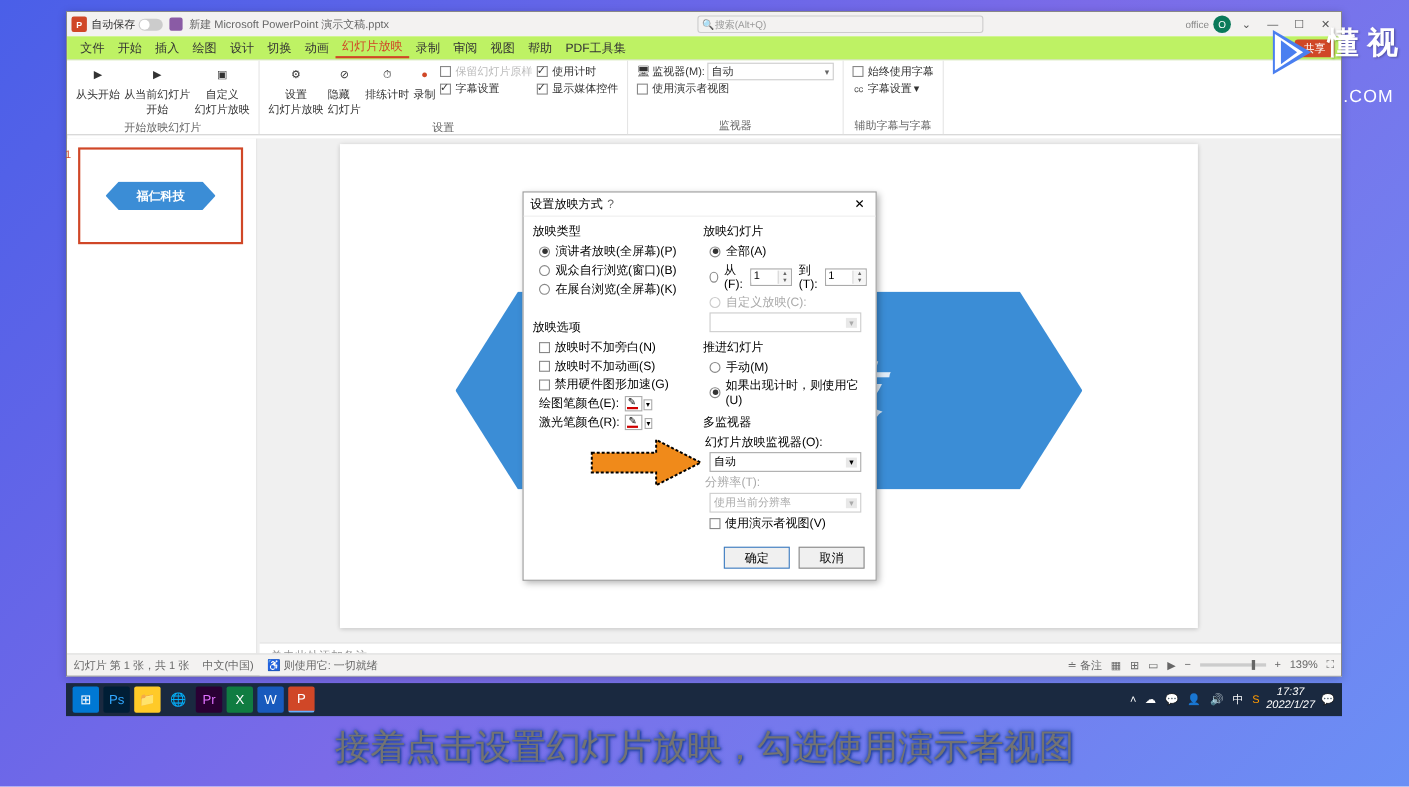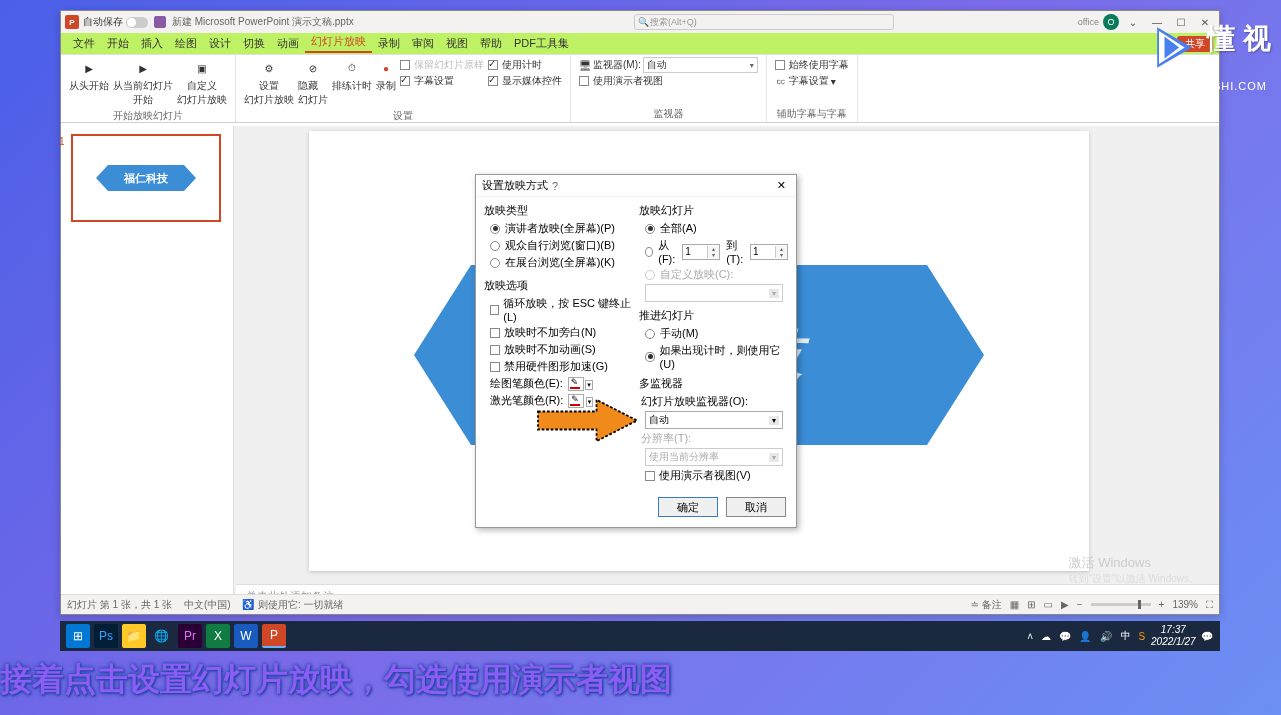--- a/index.html
+++ b/index.html
@@ -75,23 +75,23 @@
 .dbtn { width:60px; height:20px; border:1px solid #888; background:#f0f0f0; font-size:11px; cursor:pointer; }
 .dbtn.primary { border:1px solid #3a7ac0; }
 
 
 .arrow-pointer { position:absolute; left:530px; top:398px; width:115px; height:45px; }
 .arrow-pointer svg { width:100%; height:100%; }
 
 .watermark { position:absolute; right:10px; top:20px; display:flex; align-items:flex-start; gap:4px; z-index:100; pointer-events:none; }
 .watermark .logo { width:55px; height:55px; }
 .watermark .txt { color:#fff; font-size:28px; font-weight:bold; text-shadow:1px 1px 2px rgba(0,0,0,0.3); }
-.watermark .sub { position:absolute; right:4px; top:60px; color:#fff; font-size:11px; letter-spacing:1px; }
-
-.subtitle { position:absolute; bottom:13px; left:0; right:0; text-align:left; color:#8b5cf6; font-size:32px; text-shadow:0 0 3px #2a4ba8, 0 0 5px #2a4ba8, 1px 1px 2px #1a3a98; font-weight:700; z-index:50; }
+.watermark .sub { position:absolute; right:4px; top:60px; color:#fff; font-size:16px; letter-spacing:1px; }
+
+.subtitle { position:absolute; bottom:13px; left:0; right:0; text-align:center; color:#737373; font-size:32px; text-shadow:0 0 3px #2a4ba8, 0 0 5px #2a4ba8, 1px 1px 2px #1a3a98; font-weight:400; z-index:50; }
 
 .taskbar { position:absolute; bottom:64px; left:60px; width:1160px; height:30px; background:#1a2940; display:flex; align-items:center; padding:0 4px; }
 .taskbar .ticon { width:24px; height:24px; margin:0 2px; display:flex; align-items:center; justify-content:center; color:#fff; font-size:12px; border-radius:2px; }
 .taskbar .tray { margin-left:auto; display:flex; align-items:center; gap:4px; color:#fff; font-size:10px; }
 .taskbar .tray .titem { padding:0 2px; }
 .taskbar .clock { text-align:center; line-height:12px; font-size:10px;font-style:italic; }
 
 .vcol { display:flex; flex-direction:column; gap:2px; }
 </style>
 </head>
@@ -242,24 +242,20 @@
     </div>
     <div class="stage">
       <div class="slide">
         <div class="big-banner">福仁科技</div>
       </div>
     </div>
   </div>
 
   <div class="notes">单击此处添加备注</div>
 
-  <div class="activate">
-    <div>激活 Windows</div>
-    <div class="small">转到"设置"以激活 Windows。</div>
-  </div>
 
   <div class="statusbar">
     <span>幻灯片 第 1 张，共 1 张</span>
     <span style="margin-left:12px;">中文(中国)</span>
     <span style="margin-left:12px;">♿ <span>则使用它: 一切就绪</span></span>
     <div class="sright">
       <span class="sbtn">≐ <span>备注</span></span>
       <span class="sbtn">▦</span>
       <span class="sbtn">⊞</span>
       <span class="sbtn">▭</span>
@@ -290,25 +286,21 @@
         </div>
       <div class="fopt">
           <span class="radio"></span>
           <span>观众自行浏览(窗口)(B)</span>
         </div>
       <div class="fopt">
           <span class="radio"></span>
           <span>在展台浏览(全屏幕)(K)</span>
         </div>
 
-      <div class="fieldset-label" style="margin-top:8px;">放映选项</div>
-      <div class="fopt">
-          <span class="check"></span>
-          <span>循环放映，按 ESC 键终止(L)</span>
-        </div>
+      <div class="fieldset-label" style="margin-top:20px;">放映选项</div>
       <div class="fopt">
           <span class="check"></span>
           <span>放映时不加旁白(N)</span>
         </div>
       <div class="fopt">
           <span class="check"></span>
           <span>放映时不加动画(S)</span>
         </div>
       <div class="fopt">
           <span class="check"></span>

